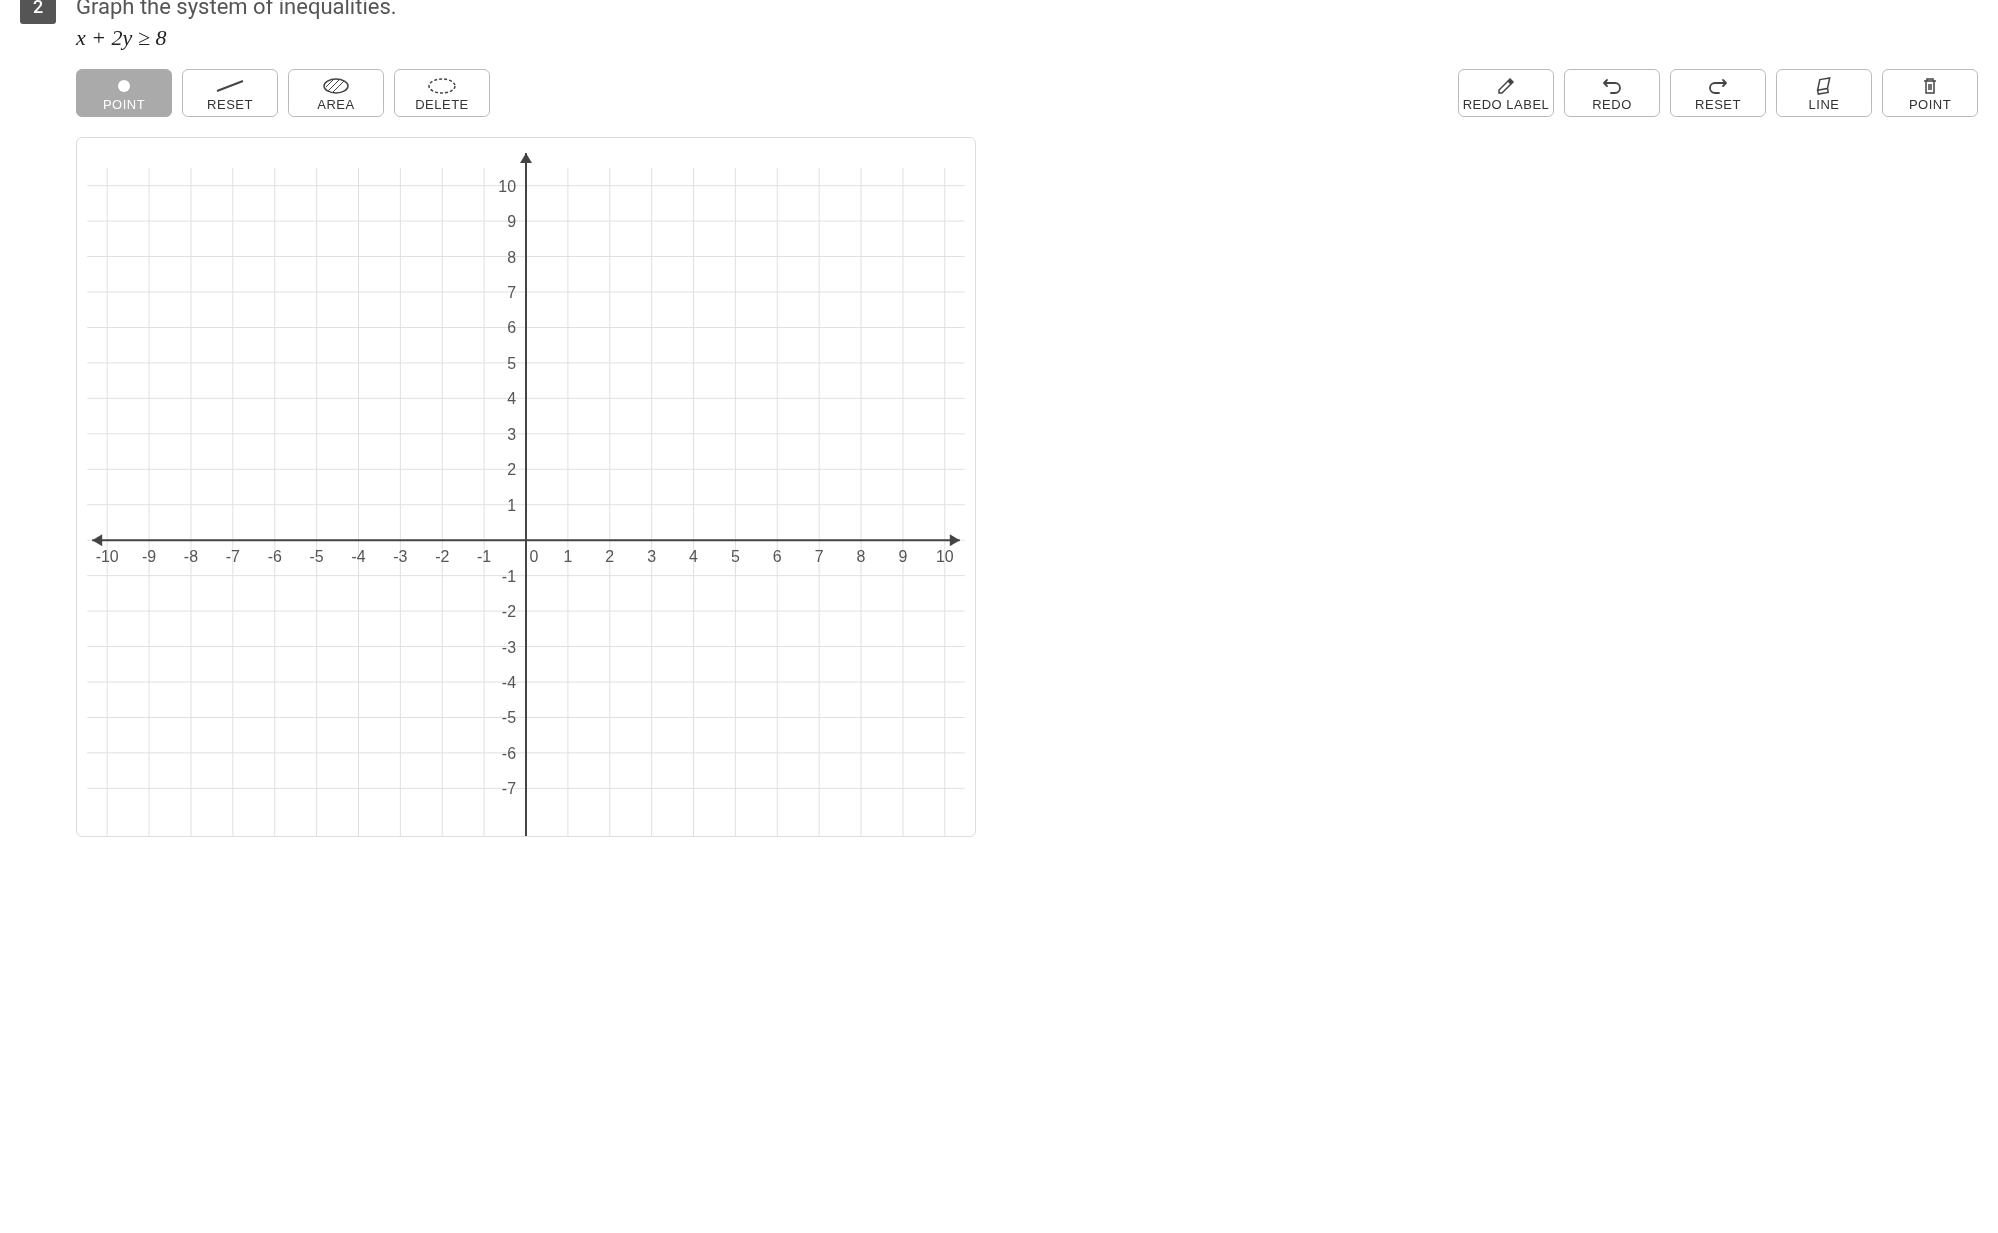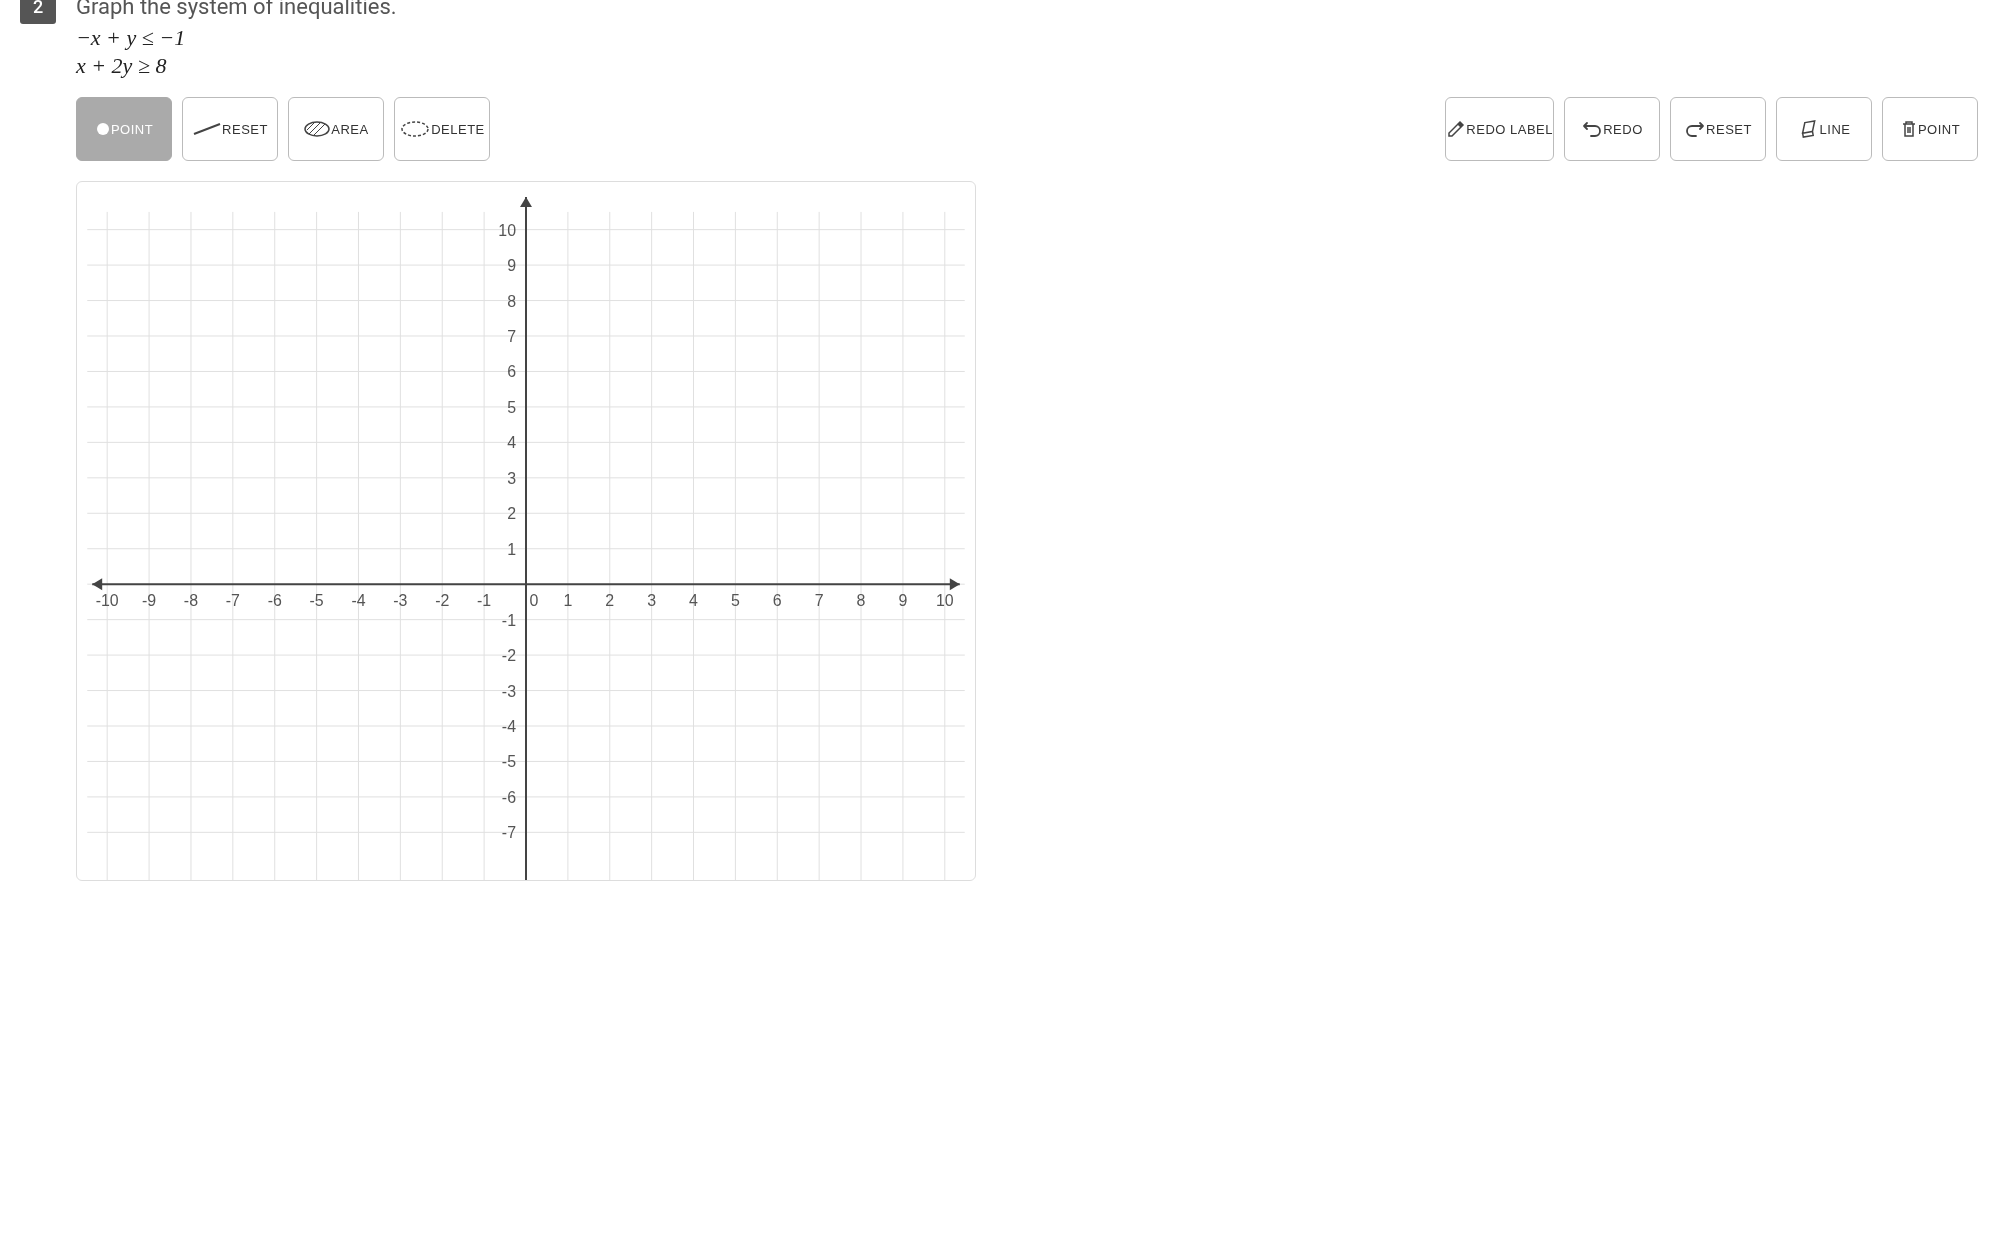--- a/index.html
+++ b/index.html
@@ -54,25 +54,25 @@
       display: flex;
       gap: 10px;
       margin-bottom: 20px;
       align-items: stretch;
     }
     .toolbar-spacer {
       flex: 1;
     }
     .tool-btn {
       display: flex;
-      flex-direction: row;
+      flex-direction: column;
       align-items: center;
       justify-content: center;
       min-width: 96px;
-      height: 64px;
+      height: 48px;
       border: 1px solid #bbb;
       border-radius: 6px;
       background: #fff;
       cursor: pointer;
       font-size: 13px;
       font-weight: 500;
       color: #333;
       letter-spacing: 0.5px;
     }
     .tool-btn.selected {
@@ -117,21 +117,20 @@
     }
   </style>
 </head>
 <body>
 
 <div class="container">
   <div class="question-number">2</div>
   <div class="content">
     <div class="question-text">Graph the system of inequalities.</div>
     <div class="equations">
-      <div class="line">−x + y ≤ −1</div>
       <div class="line">x + 2y ≥ 8</div>
     </div>
 
     <div class="toolbar">
       <button class="tool-btn selected">
         <span class="icon">
           <svg width="16" height="16">
               <circle cx="8" cy="8" r="6" fill="#fff"></circle>
             </svg>
         </span>

